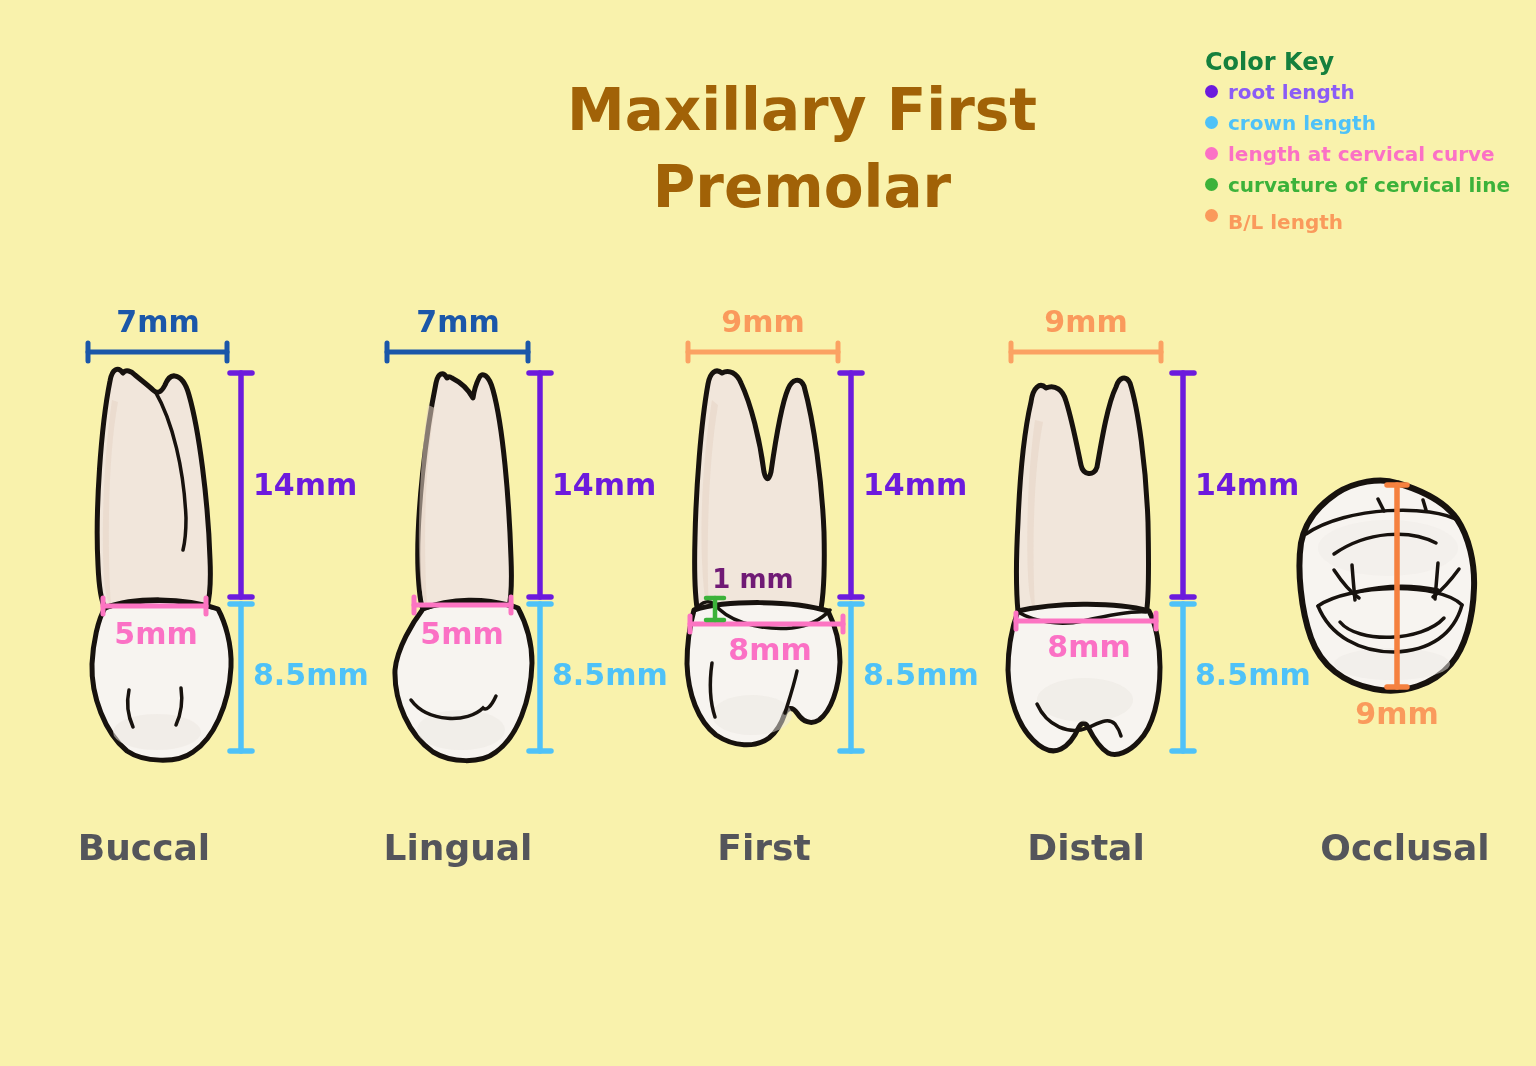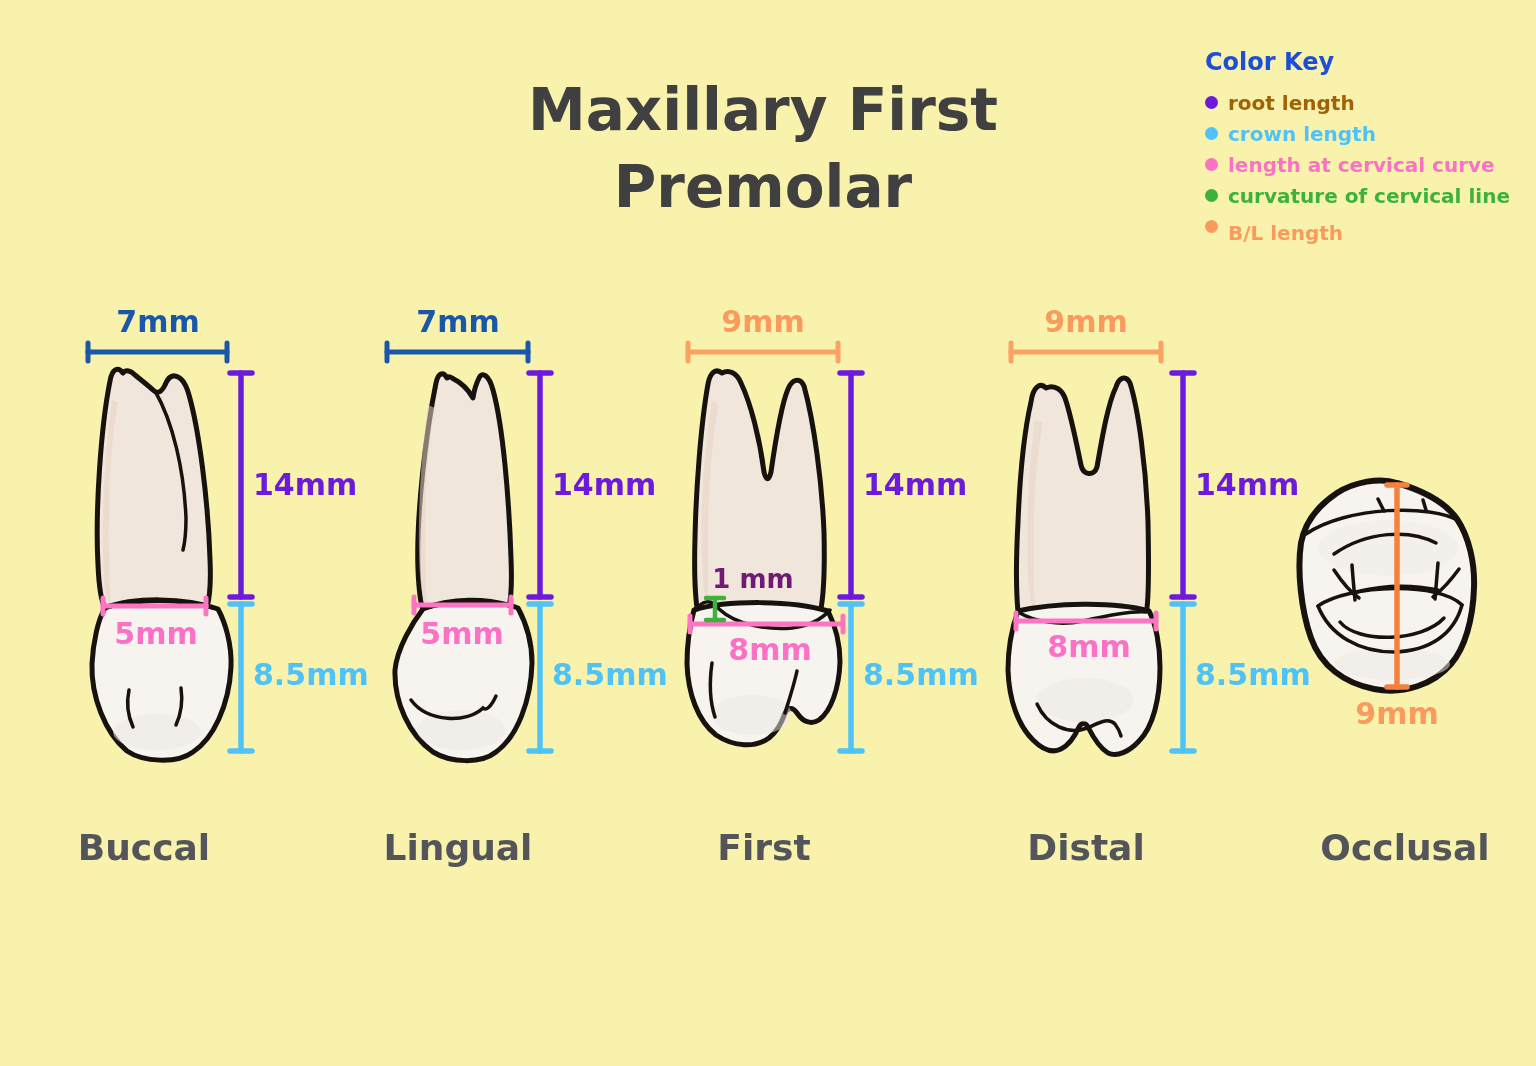--- a/index.html
+++ b/index.html
@@ -2,26 +2,26 @@
 <html><head>
 <meta charset="utf-8">
 <style>
   html,body{margin:0;padding:0;}
   .canvas{
     position:relative;width:1536px;height:1066px;overflow:hidden;
     background:#F9F2AC;
     font-family:"DejaVu Sans","Liberation Sans",sans-serif;
   }
   .title{
-    position:absolute;left:763px;top:72px;transform:translateX(-50%);
-    text-align:center;font-size:58px;font-weight:800;color:#404040;
+    position:absolute;left:802px;top:72px;transform:translateX(-50%);
+    text-align:center;font-size:58px;font-weight:800;color:#a16207;
     line-height:1.33;letter-spacing:0px;white-space:nowrap;
   }
   .color-key{position:absolute;left:1205px;top:48px;}
-  .ck-heading{font-size:24px;font-weight:700;color:#1d4ed8;margin-bottom:11px;}
+  .ck-heading{font-size:24px;font-weight:700;color:#15803d;margin-bottom:0;}
   .ck-item{display:flex;align-items:center;height:31px;}
   .dot{width:13px;height:13px;border-radius:50%;margin-right:10px;flex:0 0 auto;}
   .ck-label{font-size:20px;font-weight:700;white-space:nowrap;}
   .mlabel{position:absolute;font-weight:700;font-size:30px;white-space:nowrap;}
   .center{transform:translateX(-50%);}
   .small{font-size:26px;}
   .view-label{
     position:absolute;transform:translateX(-50%);top:827px;
     font-size:36px;font-weight:700;color:#54555B;white-space:nowrap;
   }
@@ -35,21 +35,21 @@
 
   <div class="title">
     <div>Maxillary First</div>
     <div>Premolar</div>
   </div>
 
   <div class="color-key">
     <div class="ck-heading">Color Key</div>
     <div class="ck-item">
       <span class="dot" style="background: rgb(108, 27, 221);"></span>
-      <span class="ck-label" style="color: #a16207;">root length</span>
+      <span class="ck-label" style="color: #8b5cf6;">root length</span>
     </div>
     <div class="ck-item">
       <span class="dot" style="background: rgb(79, 194, 248);"></span>
       <span class="ck-label" style="color: rgb(79, 194, 248);">crown length</span>
     </div>
     <div class="ck-item">
       <span class="dot" style="background: rgb(251, 113, 197);"></span>
       <span class="ck-label" style="color: rgb(251, 113, 197);">length at cervical curve</span>
     </div>
     <div class="ck-item">

